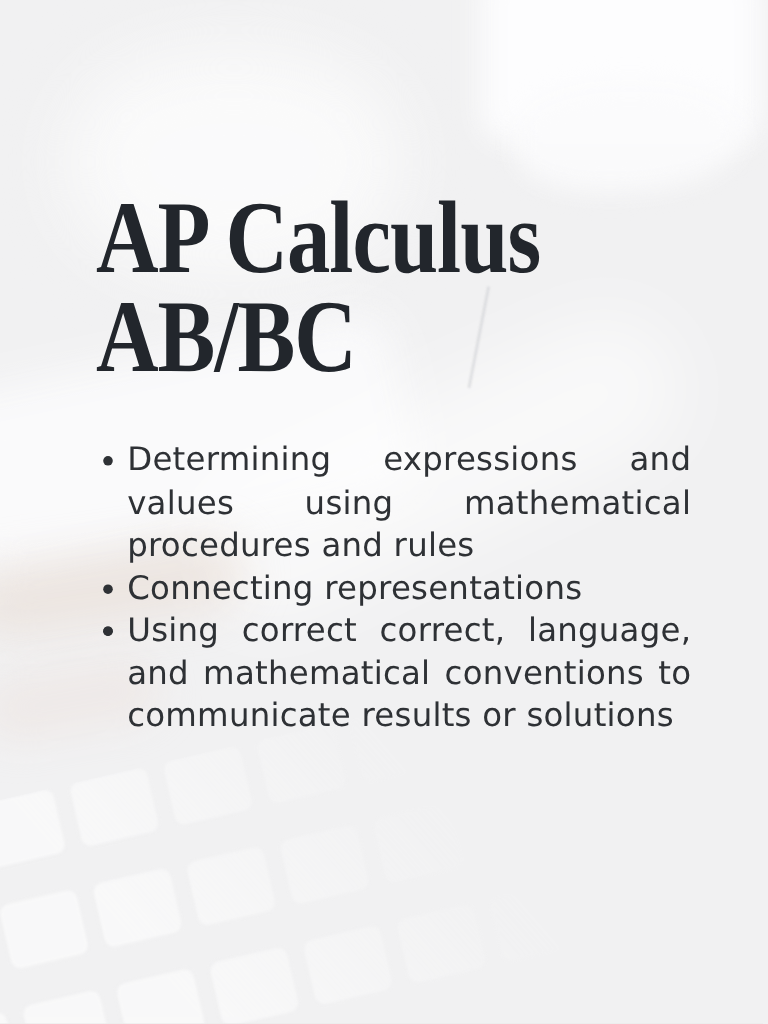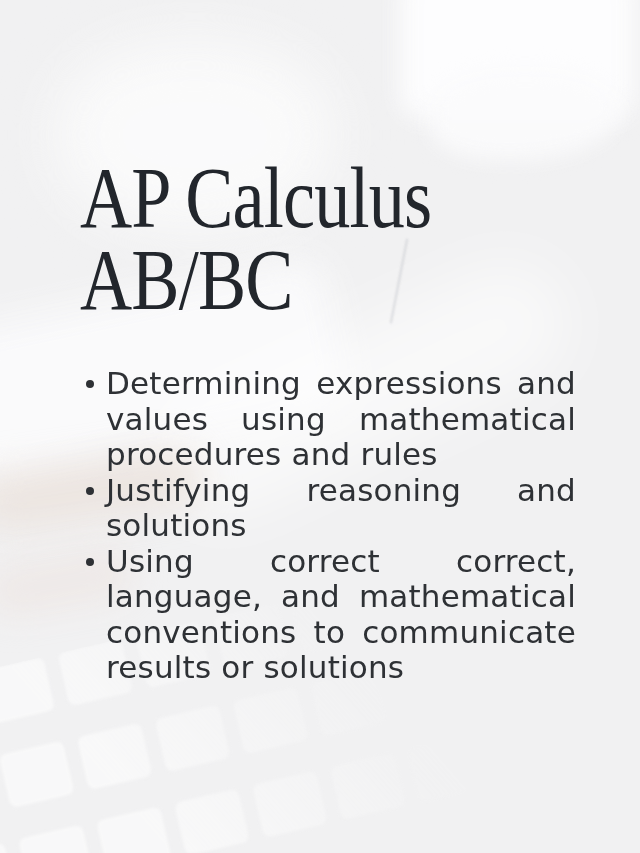--- a/index.html
+++ b/index.html
@@ -99,38 +99,38 @@
   }
 
   
   .content {
     position: relative;
     z-index: 1;
   }
   .title {
     margin: 157px 0 0 80px;
     font-family: "Liberation Serif", "DejaVu Serif", serif;
-    font-weight: 400;
+    font-weight: 700;
     font-size: 86px;
     line-height: 82px;
     letter-spacing: -1px;
     color: #22262c;
   }
   .title-line {
     transform: scaleX(0.84);
     transform-origin: 0 50%;
     white-space: nowrap;
   }
   .skills {
     margin: 45px 16px 0 106px;
     padding: 0;
     list-style: none;
     width: 470px;
     color: #2e3135;
-    font-size: 31px;
+    font-size: 27px;
     line-height: 35.5px;
     letter-spacing: 0.2px;
   }
   .skills li {
     position: relative;
     text-align: justify;
   }
   .bullet-dot {
     position: absolute;
     left: -20px;
@@ -193,21 +193,24 @@
       <div class="title-line">AB/BC</div>
     </h1>
 
     <ul class="skills">
       <li>
         <span class="bullet-dot"></span>
         <span>Determining expressions and values using mathematical procedures and rules</span>
       </li>
       <li>
         <span class="bullet-dot"></span>
-        <span>Justifying reasoning and solutions</span>
+        <span>Connecting representations</span>
+      </li>
+      <li>
+        <span class="bullet-dot"></span>
       </li>
       <li>
         <span class="bullet-dot"></span>
         <span>Using correct correct, language, and mathematical conventions to communicate results or solutions</span>
       </li>
     </ul>
   </div>
 
 </div>
 

